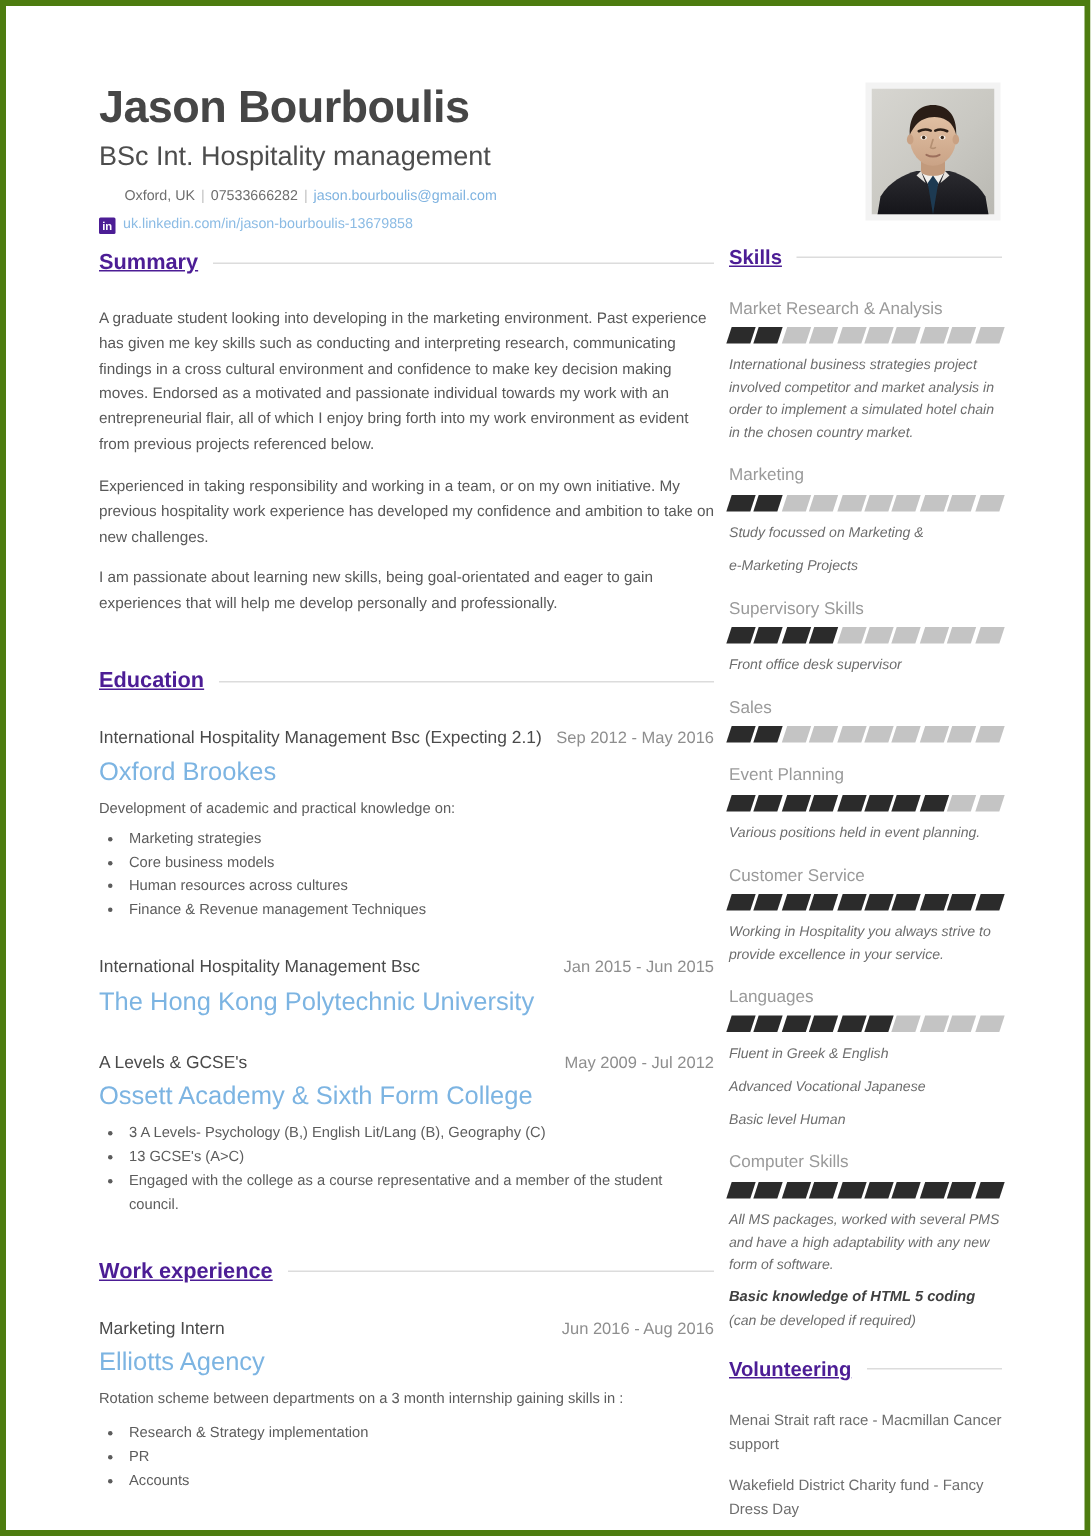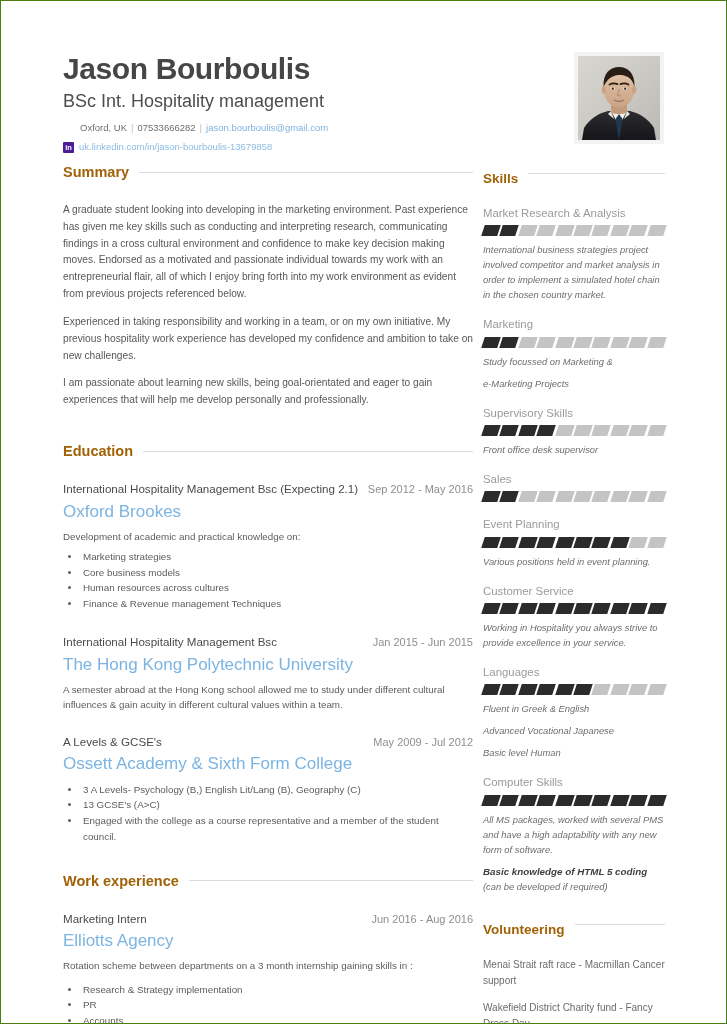--- a/index.html
+++ b/index.html
@@ -9,21 +9,21 @@
   }
   body {
     font-family: "Liberation Sans", sans-serif;
     -webkit-font-smoothing: antialiased;
   }
   .page {
     position: relative;
     width: 727px;
     height: 1024px;
     background: #ffffff;
-    border: 1px solid #4d7c0f;
+    border: 4px solid #4d7c0f;
     box-sizing: border-box;
     overflow: hidden;
   }
   .inner {
     position: absolute;
     left: 0; top: 0;
     width: 725px;
     height: 1022px;
     overflow: hidden;
   }
@@ -119,29 +119,30 @@
   
   .sec-head {
     display: flex;
     align-items: center;
     gap: 10px;
     margin: 0;
   }
   .sec-head .txt {
     font-size: 14.5px;
     font-weight: bold;
-    color: #a16207;
+    color: #4c1d95;
     white-space: nowrap;
+    text-decoration: underline;
   }
   .sec-head .rule {
     flex: 1;
     height: 1px;
     background: #dcdcdc;
   }
-  .sec-head-sm .txt { font-size: 13.5px; margin-top: 10px; }
+  .sec-head-sm .txt { font-size: 13.5px; }
 
   
   .summary-body {
     margin-top: 22px;
     font-size: 10.2px;
     color: #585858;
     line-height: 1.65;
   }
   .summary-body p { margin: 0 0 11px 0; }
   .summary-body p:last-child { margin-bottom: 0; }
@@ -336,21 +337,20 @@
         <li>Finance &amp; Revenue management Techniques</li>
       </ul>
     </div>
 
     <div class="entry" style="margin-top:22px">
       <div class="entry-row">
         <div class="entry-title">International Hospitality Management Bsc</div>
         <div class="entry-date">Jan 2015 - Jun 2015</div>
       </div>
       <div class="entry-org">The Hong Kong Polytechnic University</div>
-      <div class="entry-desc">A semester abroad at the Hong Kong school allowed me to study under different cultural influences &amp; gain acuity in different cultural values within a team.</div>
     </div>
 
     <div class="entry" style="margin-top:22px">
       <div class="entry-row">
         <div class="entry-title">A Levels &amp; GCSE's</div>
         <div class="entry-date">May 2009 - Jul 2012</div>
       </div>
       <div class="entry-org">Ossett Academy &amp; Sixth Form College</div>
       <ul class="bullets" style="margin-top:6px">
         <li>3 A Levels- Psychology (B,) English Lit/Lang (B), Geography (C)</li>

